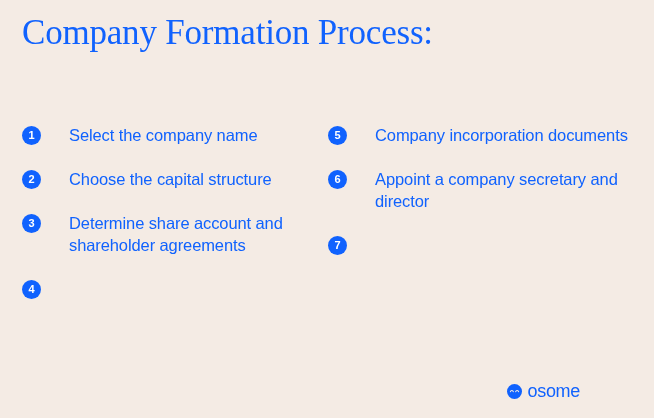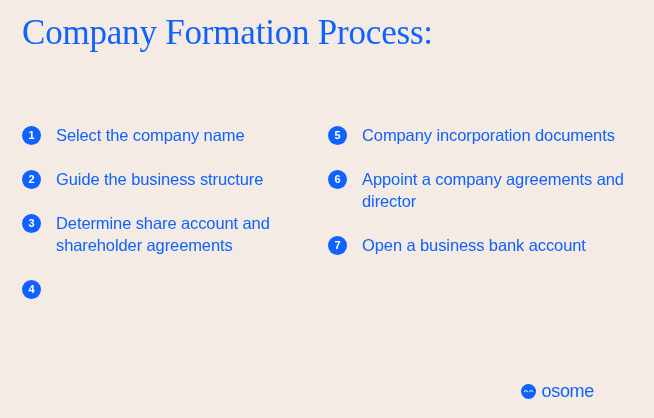--- a/index.html
+++ b/index.html
@@ -72,33 +72,33 @@
     font-family: "Liberation Sans", sans-serif;
     font-size: 11px;
     font-weight: 700;
     line-height: 19px;
     text-align: center;
     margin-top: 2px;
   }
 
   .step-text {
     flex: 1 1 auto;
-    margin-left: 15px;
+    margin-left: 28px;
     font-family: "Liberation Sans", sans-serif;
     font-size: 16.5px;
     line-height: 22px;
     font-weight: 400;
     color: #1062FE;
     letter-spacing: -0.1px;
   }
 
   
   .logo {
     position: absolute;
-    right: 26px;
+    right: 40px;
     bottom: 18px;
     display: flex;
     align-items: center;
   }
   .logo-mark {
     width: 15px;
     height: 15px;
     display: block;
   }
   .logo-word {
@@ -124,21 +124,21 @@
 
     <div class="column left">
 
       <div class="step">
         <div class="step-badge">1</div>
         <div class="step-text">Select the company name</div>
       </div>
 
       <div class="step">
         <div class="step-badge">2</div>
-        <div class="step-text">Guide the business structure</div>
+        <div class="step-text">Choose the capital structure</div>
       </div>
 
       <div class="step">
         <div class="step-badge">3</div>
         <div class="step-text">Determine share account and shareholder agreements</div>
       </div>
 
       <div class="step">
         <div class="step-badge">4</div>
       </div>
@@ -147,26 +147,25 @@
 
     <div class="column right">
 
       <div class="step">
         <div class="step-badge">5</div>
         <div class="step-text">Company incorporation documents</div>
       </div>
 
       <div class="step">
         <div class="step-badge">6</div>
-        <div class="step-text">Appoint a company agreements and director</div>
+        <div class="step-text">Appoint a company secretary and director</div>
       </div>
 
       <div class="step">
         <div class="step-badge">7</div>
-        <div class="step-text">Open a business bank account</div>
       </div>
 
     </div>
 
   </div>
 
   <div class="logo">
     <span class="logo-mark">
       <svg width="15" height="15" viewBox="0 0 15 15" xmlns="http://www.w3.org/2000/svg">
         <circle cx="7.5" cy="7.5" r="7.5" fill="#1062FE"></circle>

